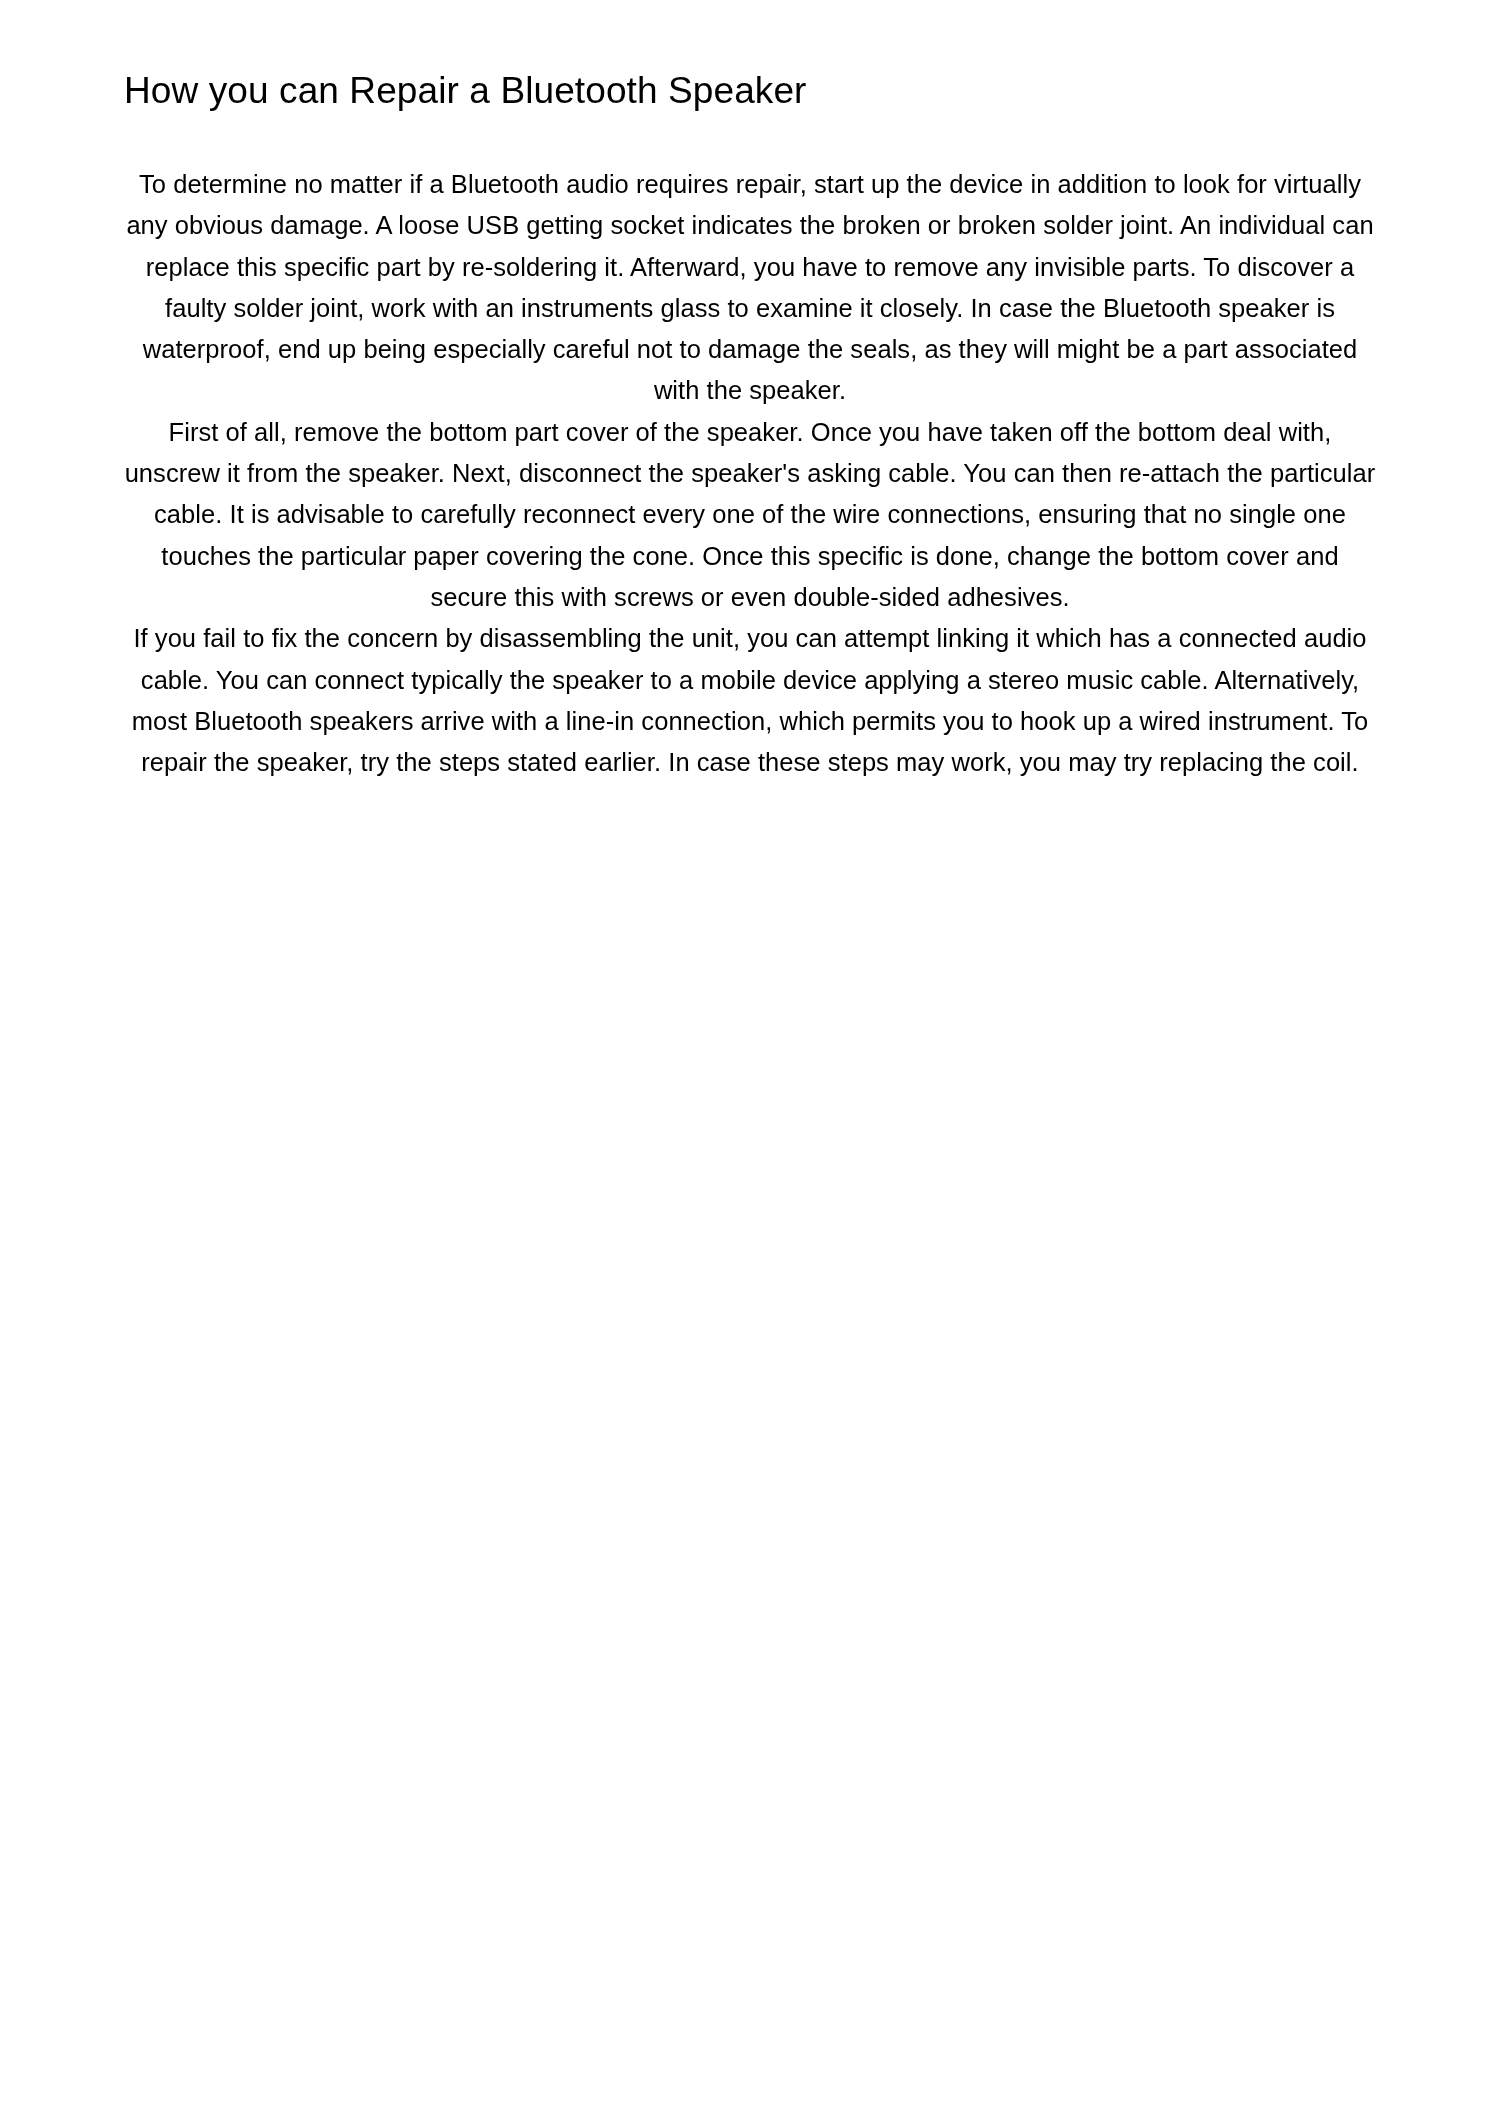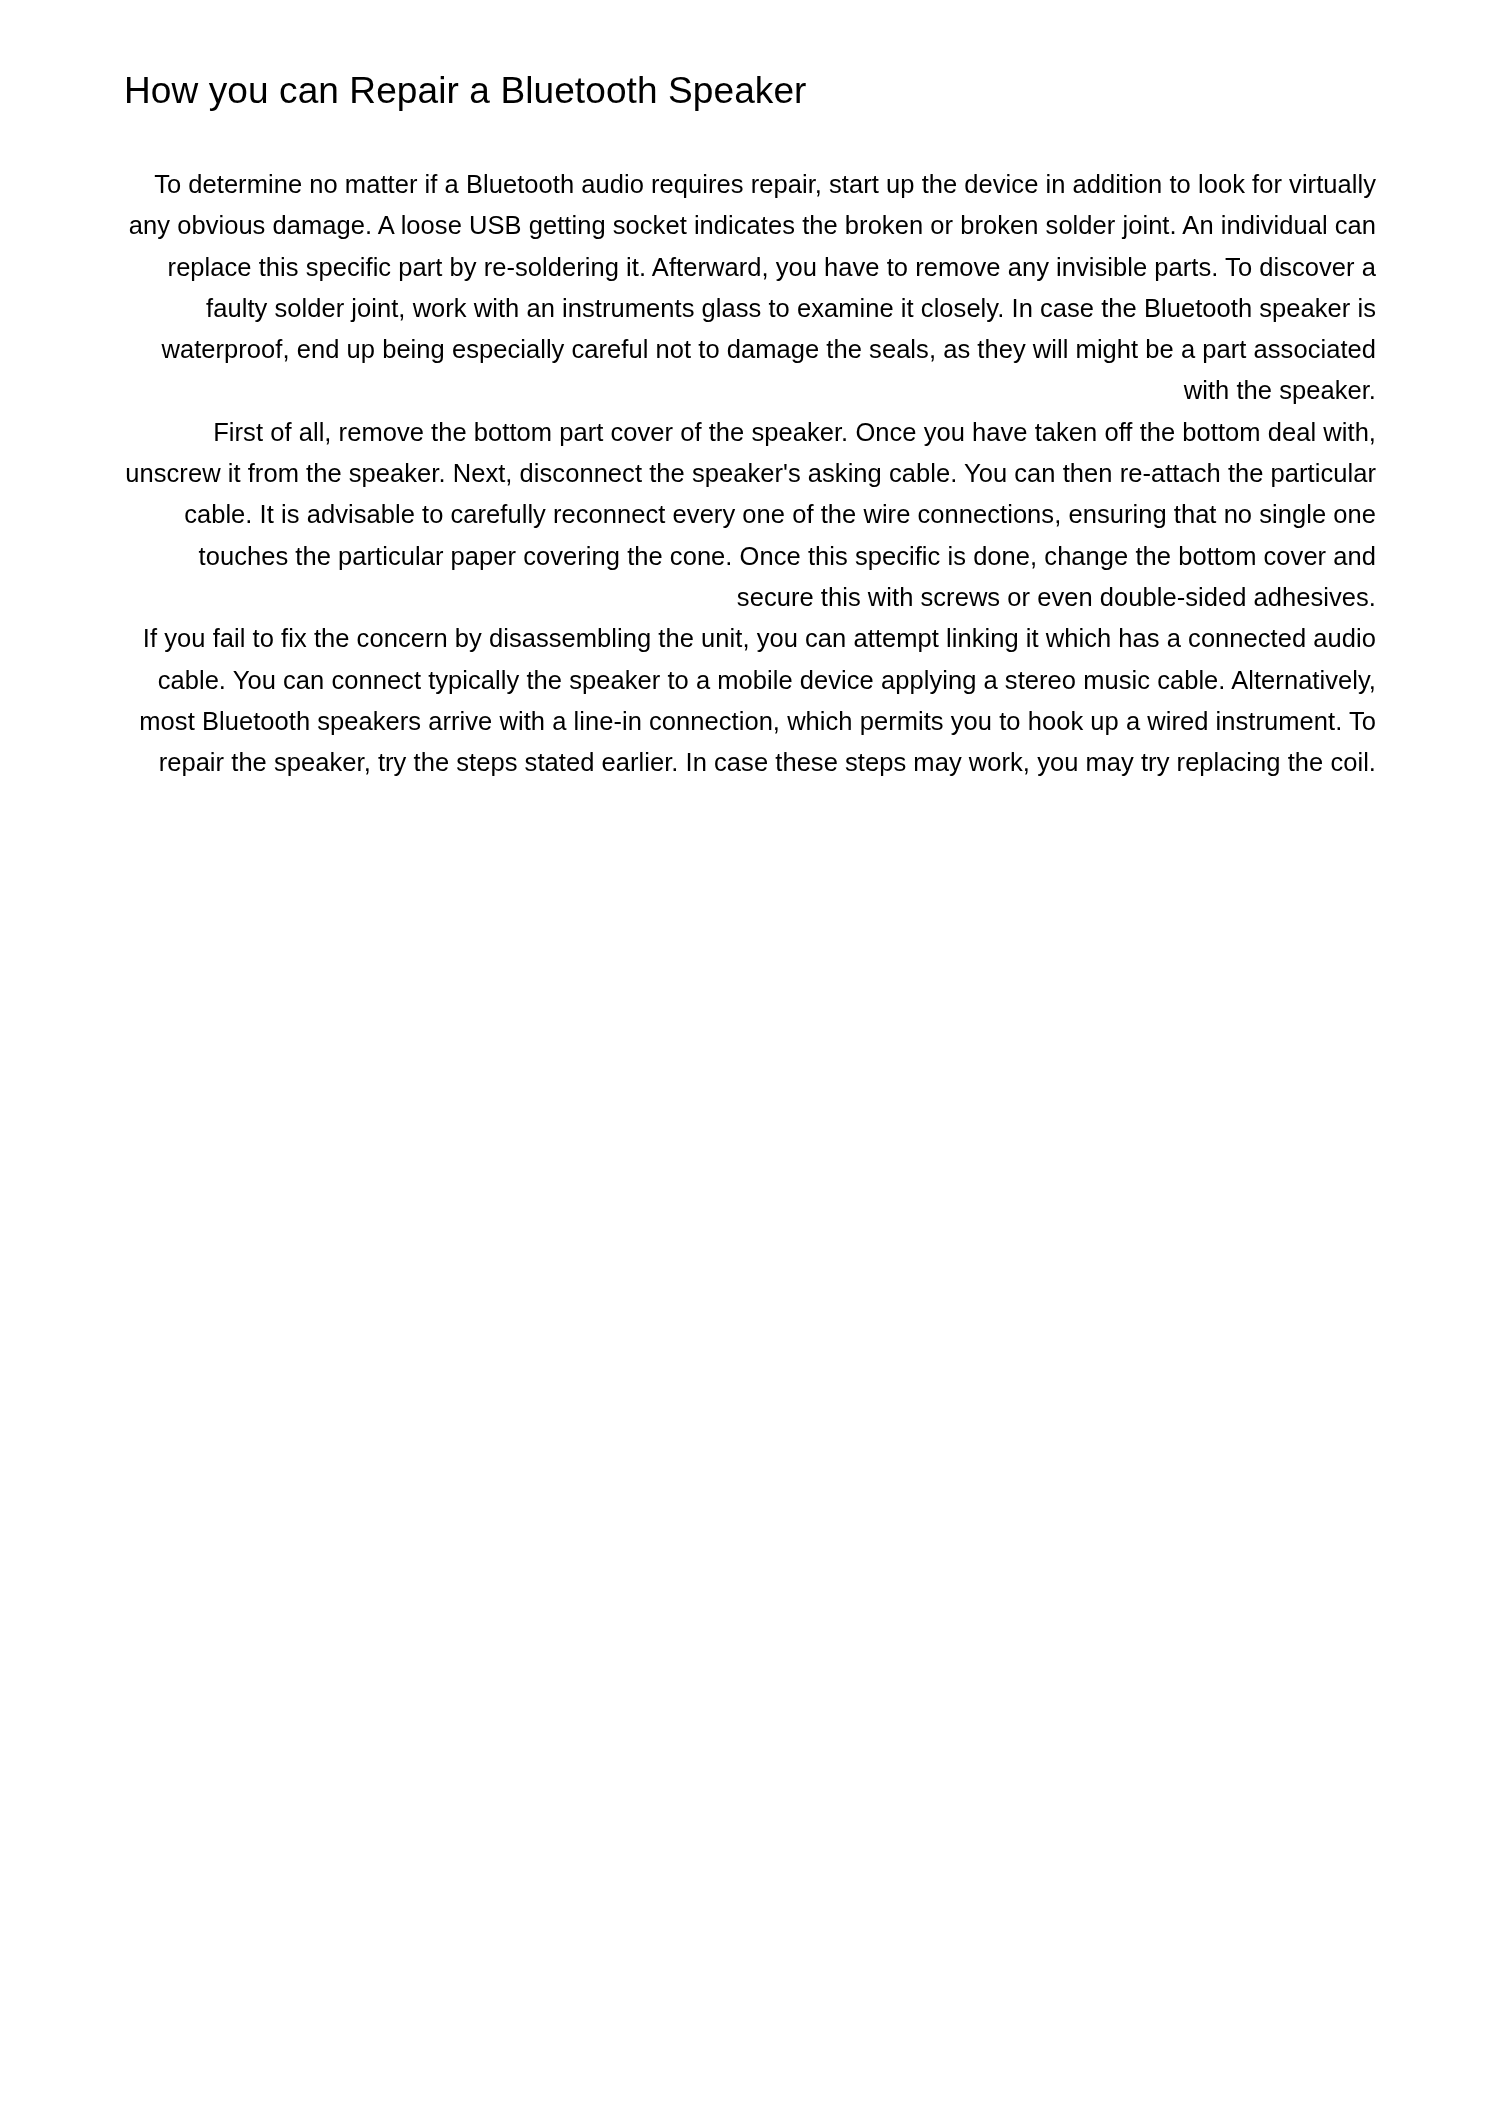--- a/index.html
+++ b/index.html
@@ -29,21 +29,21 @@
     letter-spacing: 0.1px;
     color: #000000;
   }
   .body-block {
     margin-top: 48px;
   }
   .para {
     font-size: 25.5px;
     line-height: 1.62;
     margin: 0;
-    text-align: right;
+    text-align: center;
     color: #000000;
     letter-spacing: 0.05px;
   }
 </style>
 </head>
 <body>
 
 <div class="page">
   <h1 class="doc-title">How you can Repair a Bluetooth Speaker</h1>
   <div class="body-block">

